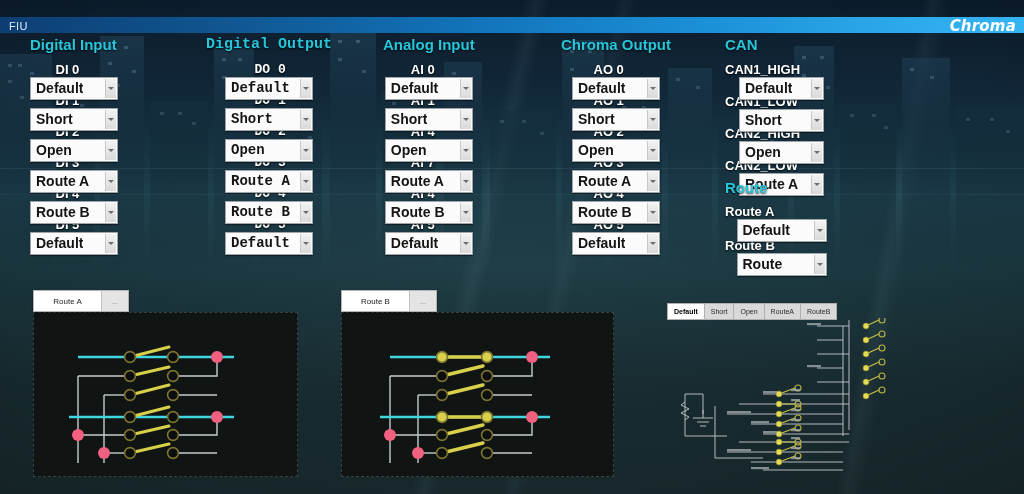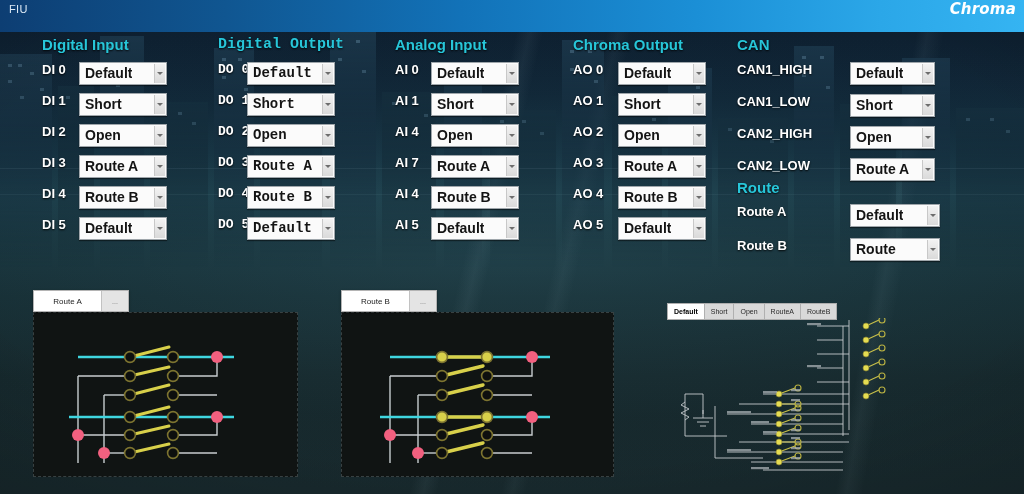--- a/index.html
+++ b/index.html
@@ -32,21 +32,21 @@
     position: absolute; left: 0; right: 0; top: 18px; height: 250px;
     opacity: .85;
   }
   .bg-vign {
     position: absolute; inset: 0;
     background: radial-gradient(120% 110% at 50% 45%, rgba(0,0,0,0) 45%, rgba(0,0,0,.42) 100%);
   }
 
   
   .titlebar {
-    position: absolute; left: 0; top: 0; width: 1024px; height: 32px;
+    position: absolute; left: 0; top: 17px; width: 1024px; height: 16px;
     background: linear-gradient(90deg, #0d3e73 0%, #105691 22%, #1272b8 45%, #1b8fd6 68%, #2ba7e8 86%, #35b4f2 100%);
     color: #dce9f5;
     font-size: 11px;
     line-height: 19px;
     padding-left: 9px;
     letter-spacing: .4px;
     z-index: 40;
   }
   .brand {
     position: absolute; right: 8px; top: -1px;
@@ -55,30 +55,30 @@
     font-weight: bold;
     font-size: 15px;
     color: #ffffff;
     letter-spacing: .2px;
     line-height: 20px;
   }
 
   
   .form-area { position: absolute; left: 0; top: 19px; width: 1024px; height: 262px; z-index: 20; }
 
-  .col { position: absolute; margin-left: 12px; }
+  .col { position: absolute; }
   .col-title {
     color: #27c6d9;
     font-size: 15px;
     font-weight: bold;
     margin-bottom: 9px;
     text-shadow: 0 1px 2px rgba(0,0,0,.85);
     white-space: nowrap;
   }
-  .row { display: flex; align-items: flex-start; height: 25px; margin-bottom: 6px; }
+  .row { display: flex; align-items: center; height: 25px; margin-bottom: 6px; flex-direction: column; }
   .row-label {
     color: #ffffff;
     font-size: 13px;
     font-weight: bold;
     text-shadow: 0 1px 2px rgba(0,0,0,.9);
     white-space: nowrap;
   }
   .combo {
     position: relative;
     height: 23px;

